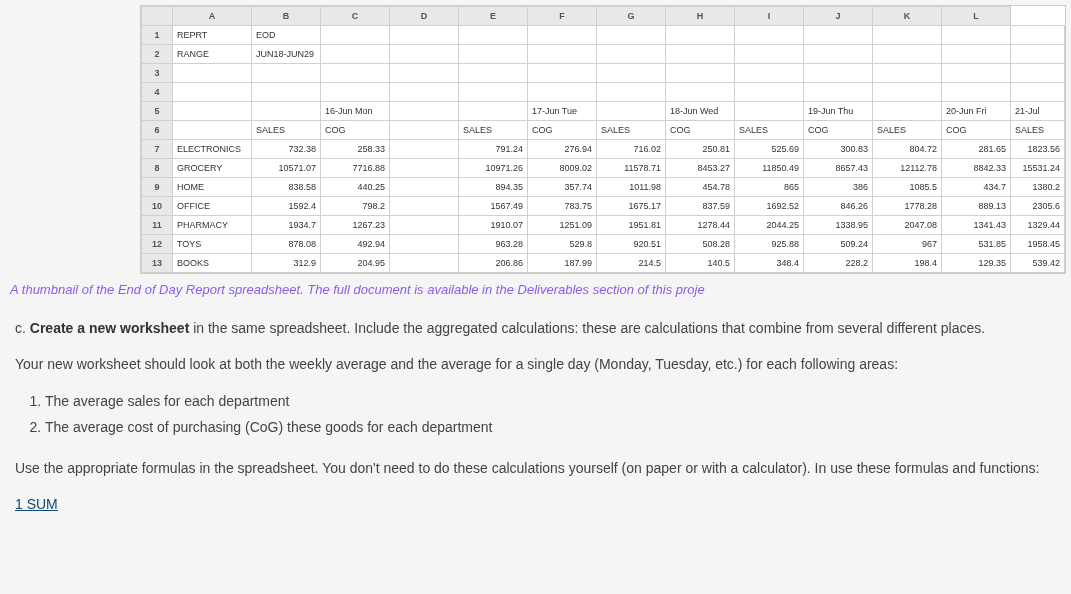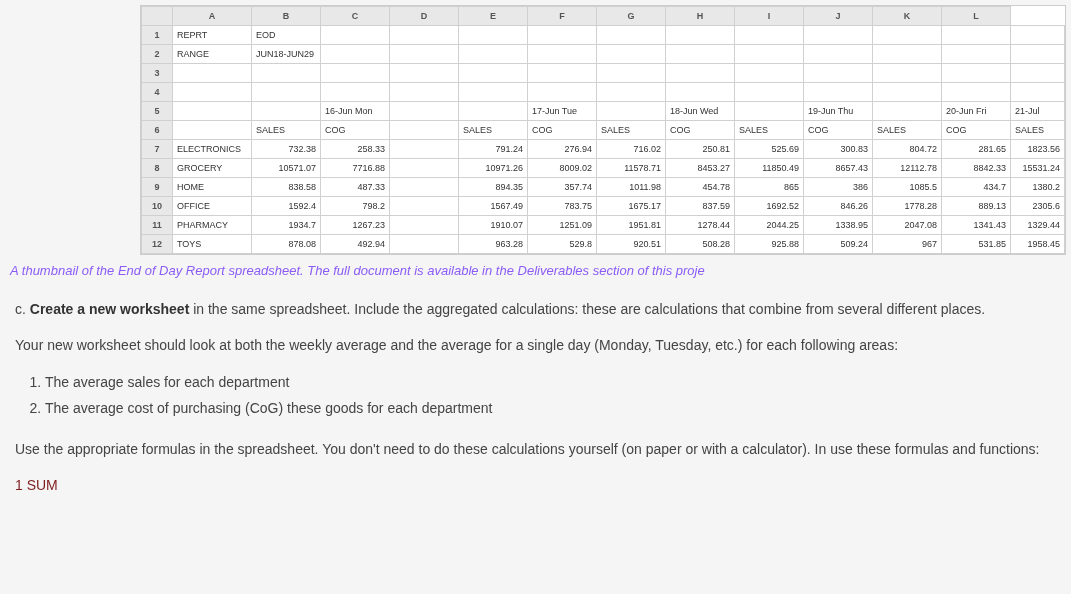--- a/index.html
+++ b/index.html
@@ -213,21 +213,21 @@
           <td class="right col-other">11850.49</td>
           <td class="right col-other">8657.43</td>
           <td class="right col-other">12112.78</td>
           <td class="right col-other">8842.33</td>
           <td class="right col-other">15531.24</td>
         </tr>
         <tr>
           <th class="rownum">9</th>
           <td class="left col-A">HOME</td>
           <td class="right col-other">838.58</td>
-          <td class="right col-other">487.33</td>
+          <td class="right col-other">440.25</td>
           <td class="left col-other"></td>
           <td class="right col-other">894.35</td>
           <td class="right col-other">357.74</td>
           <td class="right col-other">1011.98</td>
           <td class="right col-other">454.78</td>
           <td class="right col-other">865</td>
           <td class="right col-other">386</td>
           <td class="right col-other">1085.5</td>
           <td class="right col-other">434.7</td>
           <td class="right col-other">1380.2</td>
@@ -272,31 +272,47 @@
           <td class="left col-other"></td>
           <td class="right col-other">963.28</td>
           <td class="right col-other">529.8</td>
           <td class="right col-other">920.51</td>
           <td class="right col-other">508.28</td>
           <td class="right col-other">925.88</td>
           <td class="right col-other">509.24</td>
           <td class="right col-other">967</td>
           <td class="right col-other">531.85</td>
           <td class="right col-other">1958.45</td>
+        </tr>
+        <tr>
+          <th class="rownum">13</th>
+          <td class="left col-A">BOOKS</td>
+          <td class="right col-other">312.9</td>
+          <td class="right col-other">204.95</td>
+          <td class="left col-other"></td>
+          <td class="right col-other">206.86</td>
+          <td class="right col-other">187.99</td>
+          <td class="right col-other">214.5</td>
+          <td class="right col-other">140.5</td>
+          <td class="right col-other">348.4</td>
+          <td class="right col-other">228.2</td>
+          <td class="right col-other">198.4</td>
+          <td class="right col-other">129.35</td>
+          <td class="right col-other">539.42</td>
         </tr>
       </tbody>
   </table>
 </div>
 
 <div class="caption">A thumbnail of the End of Day Report spreadsheet. The full document is available in the Deliverables section of this proje</div>
 
 <div class="content">
   <p>
     <span class="step-letter">c. </span><strong>Create a new worksheet</strong><span> in the same spreadsheet. Include the aggregated calculations: these are calculations that combine from several different places.</span>
   </p>
   <p>Your new worksheet should look at both the weekly average and the average for a single day (Monday, Tuesday, etc.) for each following areas:</p>
   <ol>
     <li>The average sales for each department</li>
     <li>The average cost of purchasing (CoG) these goods for each department</li>
   </ol>
   <p>Use the appropriate formulas in the spreadsheet. You don't need to do these calculations yourself (on paper or with a calculator). In use these formulas and functions:</p>
-  <p style="color:#7f1d1d;">1  SUM</p>
+  <p style="color:#0c4a6e;text-decoration:underline;">1  SUM</p>
 </div>
 
 </body></html>

